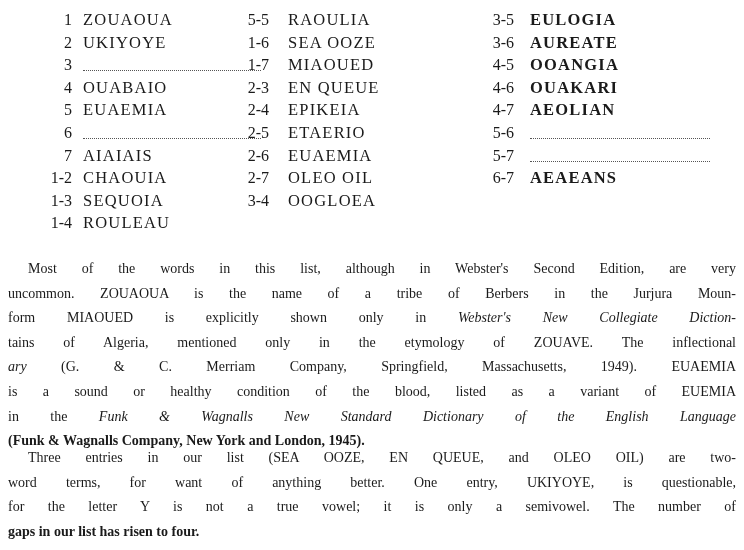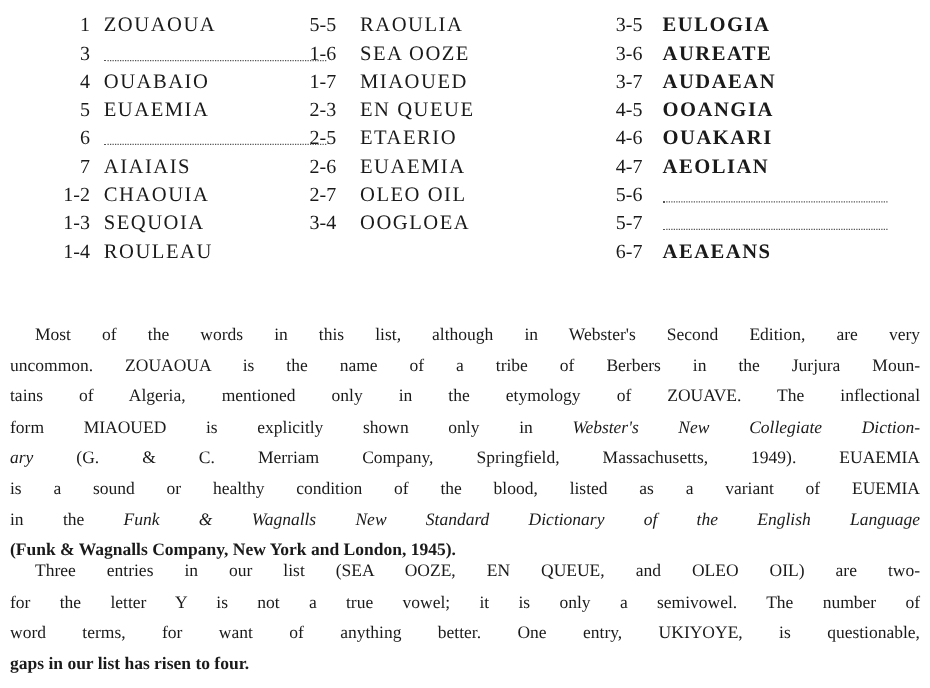--- a/index.html
+++ b/index.html
@@ -95,87 +95,88 @@
   }
   .line.last .line-inner { text-align-last: left; font-weight: bold; }
   em { font-style: italic; }
 </style>
 </head>
 <body>
 
 <div class="list">
   <div class="col col-1">
     <div class="row"><span class="num">1</span><span class="word">ZOUAOUA</span></div>
+    <div class="row"><span class="num">2</span><span class="word">UKIYOYE</span></div>
     <div class="row"><span class="num">3</span><span class="gap"></span></div>
     <div class="row"><span class="num">4</span><span class="word">OUABAIO</span></div>
     <div class="row"><span class="num">5</span><span class="word">EUAEMIA</span></div>
     <div class="row"><span class="num">6</span><span class="gap"></span></div>
     <div class="row"><span class="num">7</span><span class="word">AIAIAIS</span></div>
     <div class="row"><span class="num">1-2</span><span class="word">CHAOUIA</span></div>
     <div class="row"><span class="num">1-3</span><span class="word">SEQUOIA</span></div>
     <div class="row"><span class="num">1-4</span><span class="word">ROULEAU</span></div>
   </div>
 
   <div class="col col-2">
     <div class="row"><span class="num">5-5</span><span class="word">RAOULIA</span></div>
     <div class="row"><span class="num">1-6</span><span class="word">SEA OOZE</span></div>
     <div class="row"><span class="num">1-7</span><span class="word">MIAOUED</span></div>
     <div class="row"><span class="num">2-3</span><span class="word">EN QUEUE</span></div>
+    <div class="row"><span class="num">2-4</span><span class="word">EPIKEIA</span></div>
     <div class="row"><span class="num">2-5</span><span class="word">ETAERIO</span></div>
     <div class="row"><span class="num">2-6</span><span class="word">EUAEMIA</span></div>
     <div class="row"><span class="num">2-7</span><span class="word">OLEO OIL</span></div>
     <div class="row"><span class="num">3-4</span><span class="word">OOGLOEA</span></div>
   </div>
 
   <div class="col col-3">
     <div class="row"><span class="num">3-5</span><span class="word">EULOGIA</span></div>
     <div class="row"><span class="num">3-6</span><span class="word">AUREATE</span></div>
-    <div class="row"><span class="num">3-7</span><span class="word">AUDAEAN</span></div>
     <div class="row"><span class="num">4-5</span><span class="word">OOANGIA</span></div>
     <div class="row"><span class="num">4-6</span><span class="word">OUAKARI</span></div>
     <div class="row"><span class="num">4-7</span><span class="word">AEOLIAN</span></div>
     <div class="row"><span class="num">5-6</span><span class="gap"></span></div>
     <div class="row"><span class="num">5-7</span><span class="gap"></span></div>
     <div class="row"><span class="num">6-7</span><span class="word">AEAEANS</span></div>
   </div>
 </div>
 
 <div class="para para-1">
   <span class="line first">
       <span class="line-inner">Most of the words in this list, although in Webster's Second Edition, are very</span>
     </span>
   <span class="line">
       <span class="line-inner">uncommon. ZOUAOUA is the name of a tribe of Berbers in the Jurjura Moun-</span>
     </span>
   <span class="line">
-      <span class="line-inner">tains of Algeria, mentioned only in the etymology of ZOUAVE. The inflectional</span>
+      <span class="line-inner"><span>form MIAOUED is explicitly shown only in </span><em>Webster's New Collegiate Diction-</em></span>
     </span>
   <span class="line">
-      <span class="line-inner"><span>form MIAOUED is explicitly shown only in </span><em>Webster's New Collegiate Diction-</em></span>
+      <span class="line-inner">tains of Algeria, mentioned only in the etymology of ZOUAVE. The inflectional</span>
     </span>
   <span class="line">
       <span class="line-inner"><em>ary</em><span> (G. &amp; C. Merriam Company, Springfield, Massachusetts, 1949). EUAEMIA</span></span>
     </span>
   <span class="line">
       <span class="line-inner">is a sound or healthy condition of the blood, listed as a variant of EUEMIA</span>
     </span>
   <span class="line">
       <span class="line-inner"><span>in the </span><em>Funk &amp; Wagnalls New Standard Dictionary of the English Language</em></span>
     </span>
   <span class="line last">
       <span class="line-inner">(Funk &amp; Wagnalls Company, New York and London, 1945).</span>
     </span>
 </div>
 
 <div class="para para-2">
   <span class="line first">
       <span class="line-inner">Three entries in our list (SEA OOZE, EN QUEUE, and OLEO OIL) are two-</span>
     </span>
   <span class="line">
-      <span class="line-inner">for the letter Y is not a true vowel; it is only a semivowel. The number of</span>
+      <span class="line-inner">word terms, for want of anything better. One entry, UKIYOYE, is questionable,</span>
     </span>
   <span class="line">
-      <span class="line-inner">word terms, for want of anything better. One entry, UKIYOYE, is questionable,</span>
+      <span class="line-inner">for the letter Y is not a true vowel; it is only a semivowel. The number of</span>
     </span>
   <span class="line last">
       <span class="line-inner">gaps in our list has risen to four.</span>
     </span>
 </div>
 
 </body></html>

